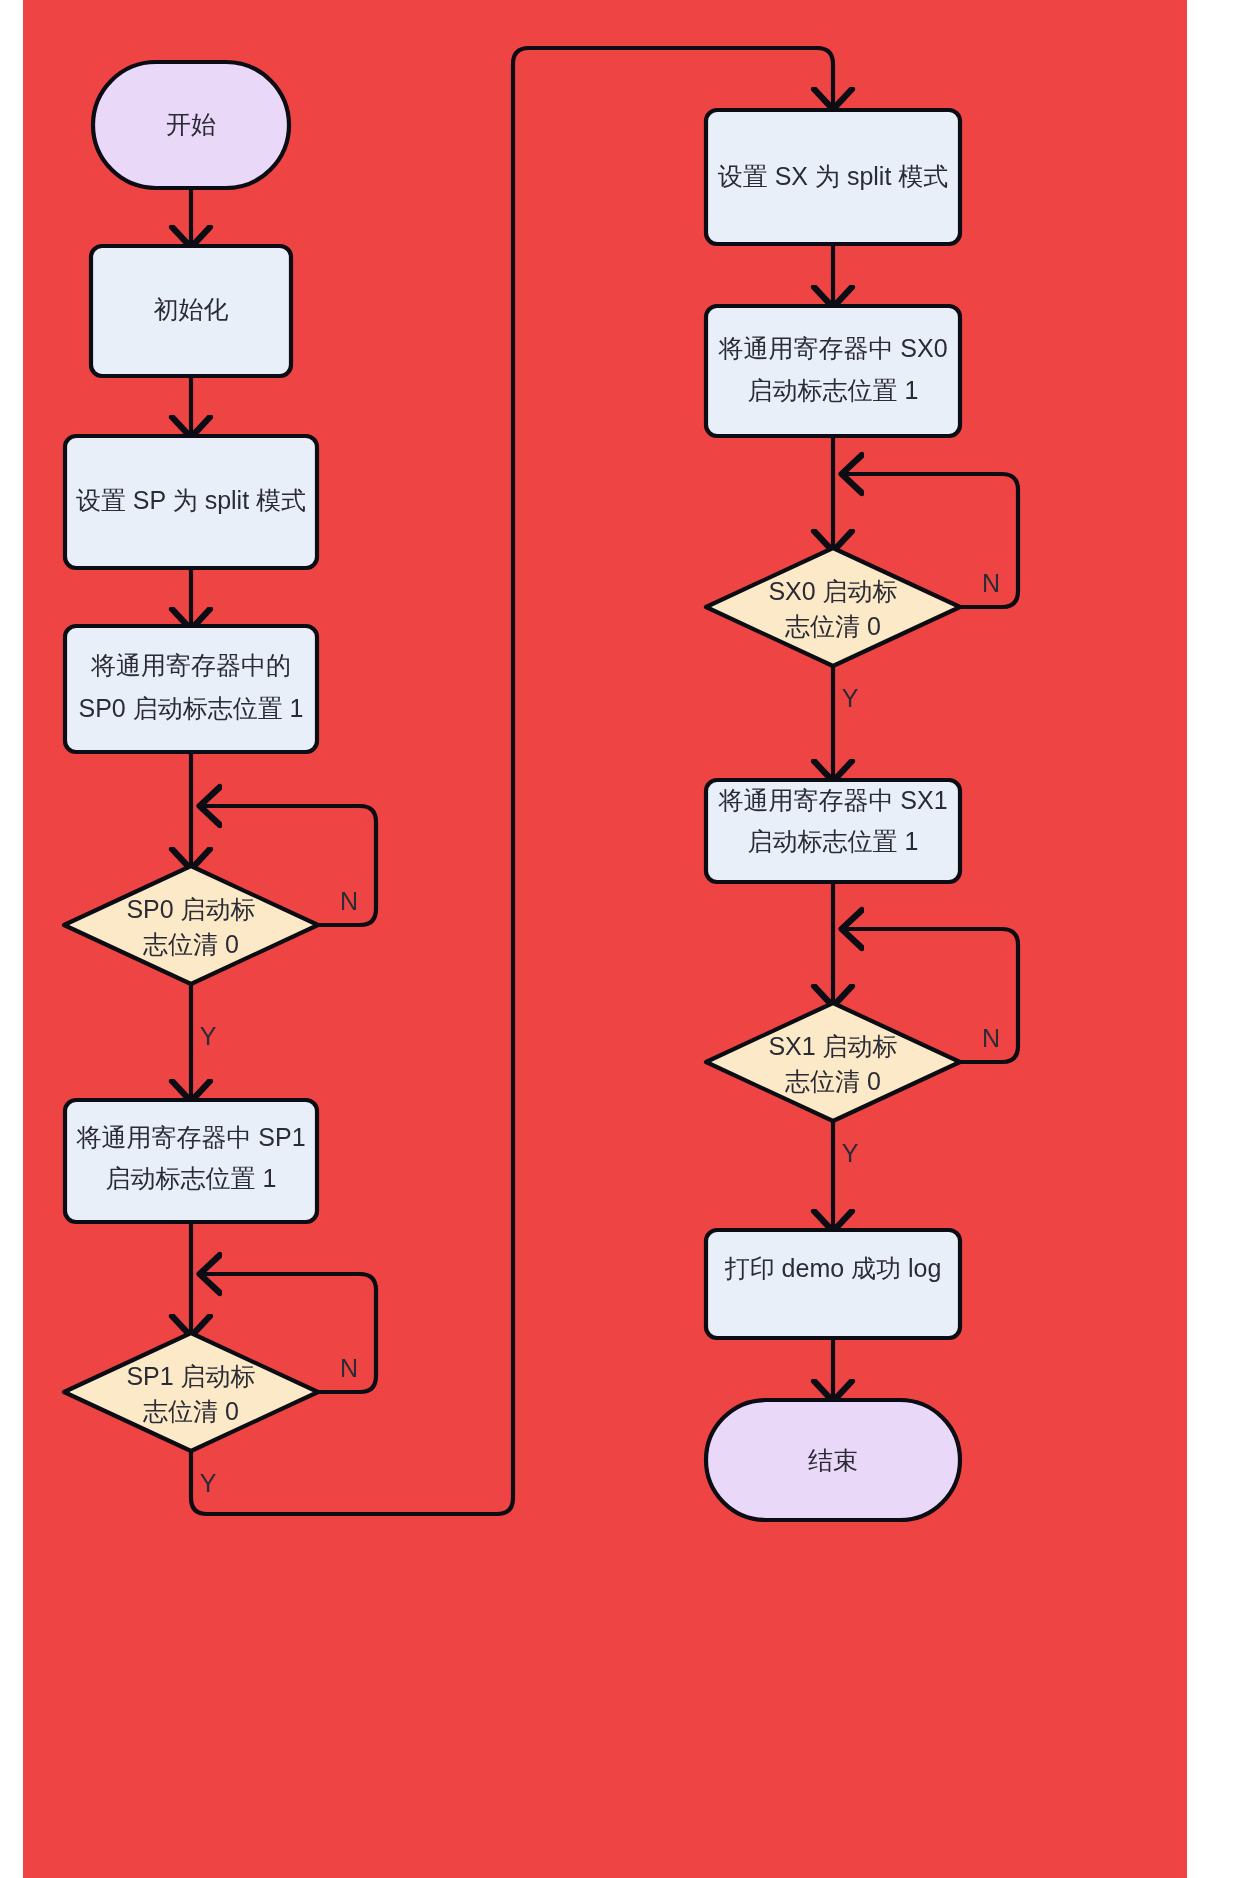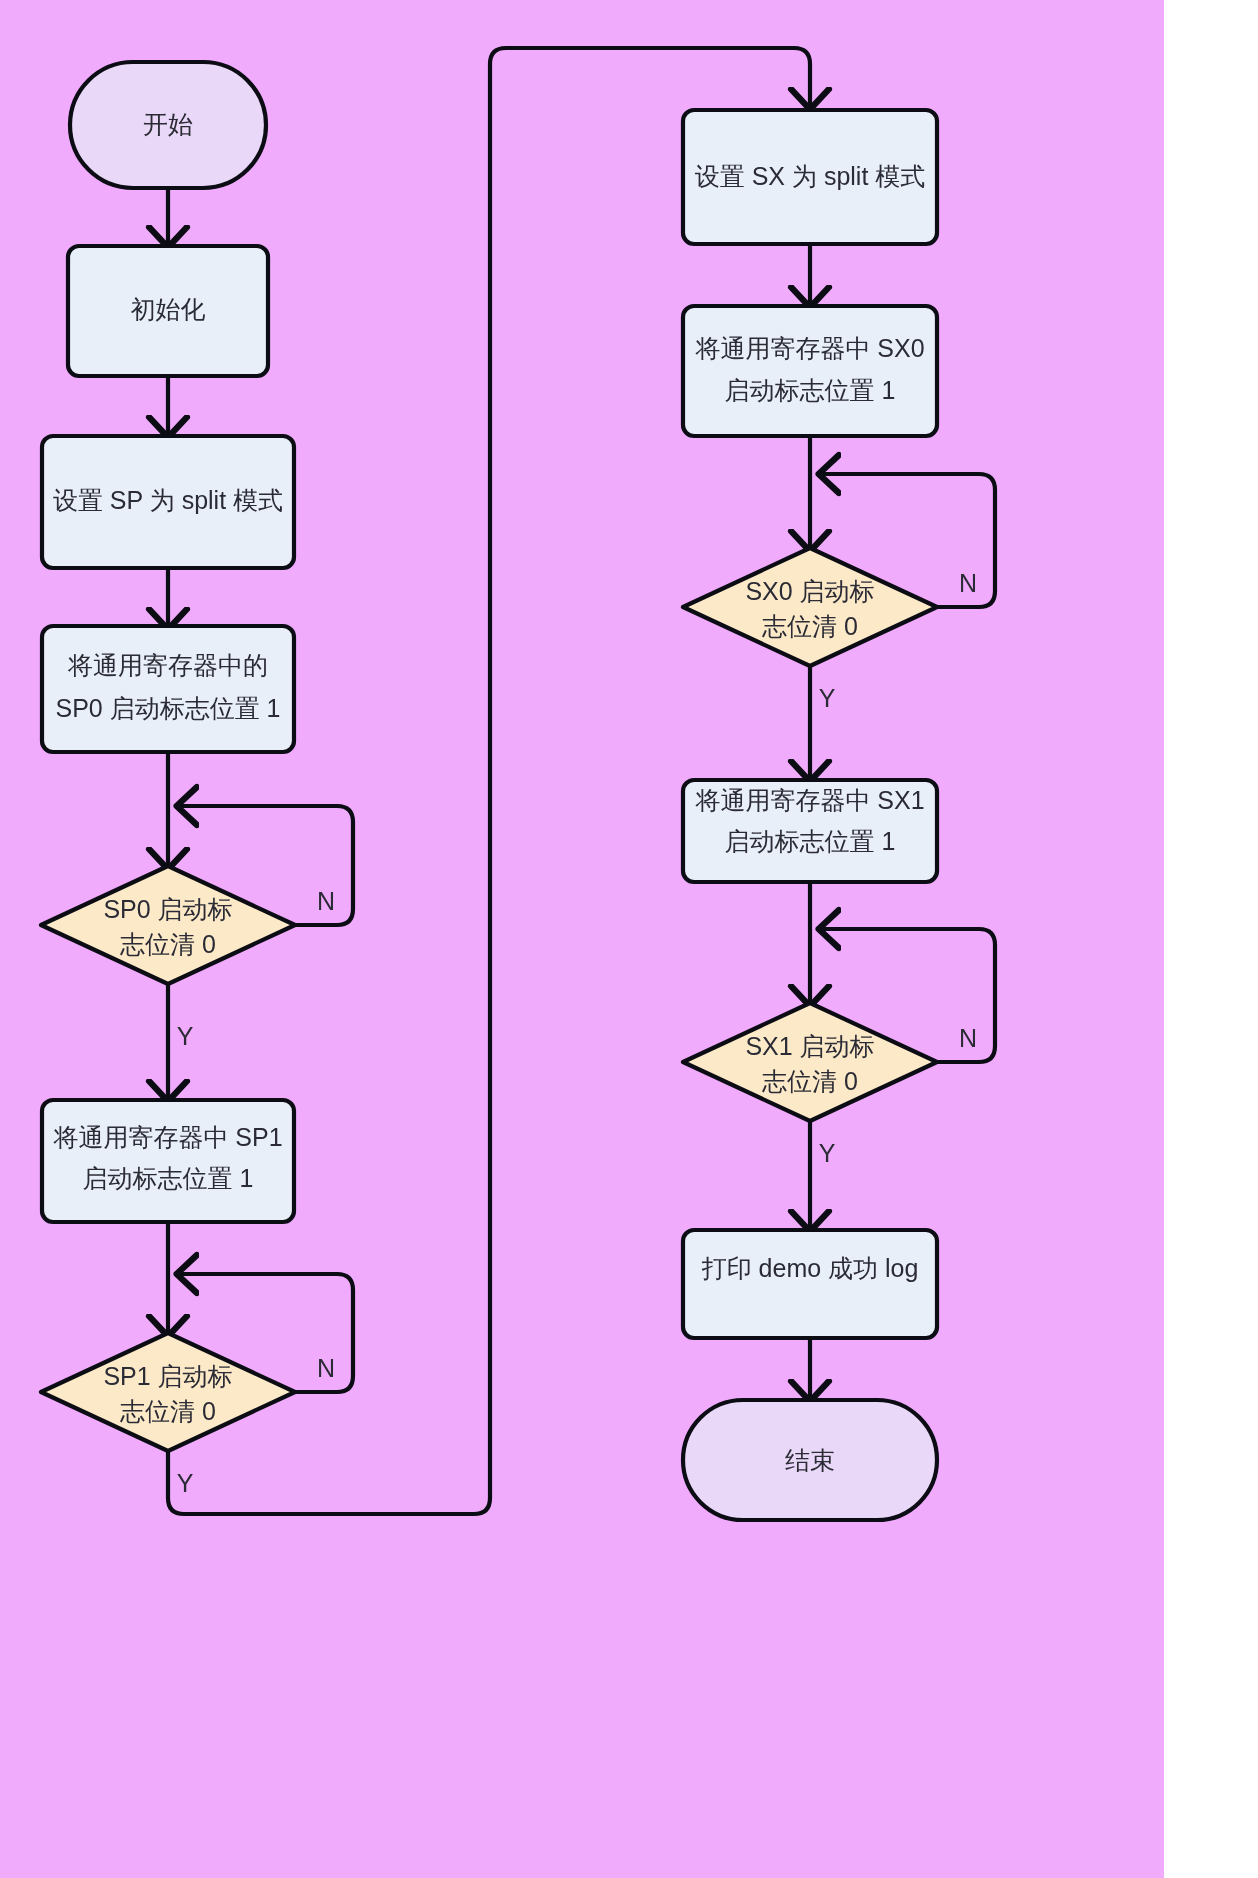--- a/index.html
+++ b/index.html
@@ -1,18 +1,18 @@
 <!DOCTYPE html>
 <html><head>
 <meta charset="utf-8">
 <style>
   html,body{margin:0;padding:0;background:#ffffff;}
   body{width:1258px;height:1878px;overflow:hidden;
        font-family:"Liberation Sans","DejaVu Sans",sans-serif;}
-  #stage{position:relative;width:1164px;height:1878px;background:#f0abfc;}
+  #stage{position:relative;width:1164px;height:1878px;background:#ef4444;margin-left:23px;}
   svg#flow{position:absolute;left:0;top:0;width:1258px;height:1878px;display:block;}
   .nodeText{font-family:"Liberation Sans","DejaVu Sans",sans-serif;
             font-size:25px;fill:#2b2b35;text-anchor:middle;dominant-baseline:middle;}
   .edgeLabel{font-family:"Liberation Sans","DejaVu Sans",sans-serif;
              font-size:25px;fill:#2b2b35;text-anchor:middle;dominant-baseline:middle;}
   .shape{stroke:#0c0c14;stroke-width:4.2;stroke-linejoin:round;}
   .proc{fill:#e9eff9;}
   .term{fill:#e9d8f7;}
   .dec{fill:#fbe9c8;}
   .edge{fill:none;stroke:#0c0c14;stroke-width:4.2;stroke-linecap:butt;stroke-linejoin:round;}

